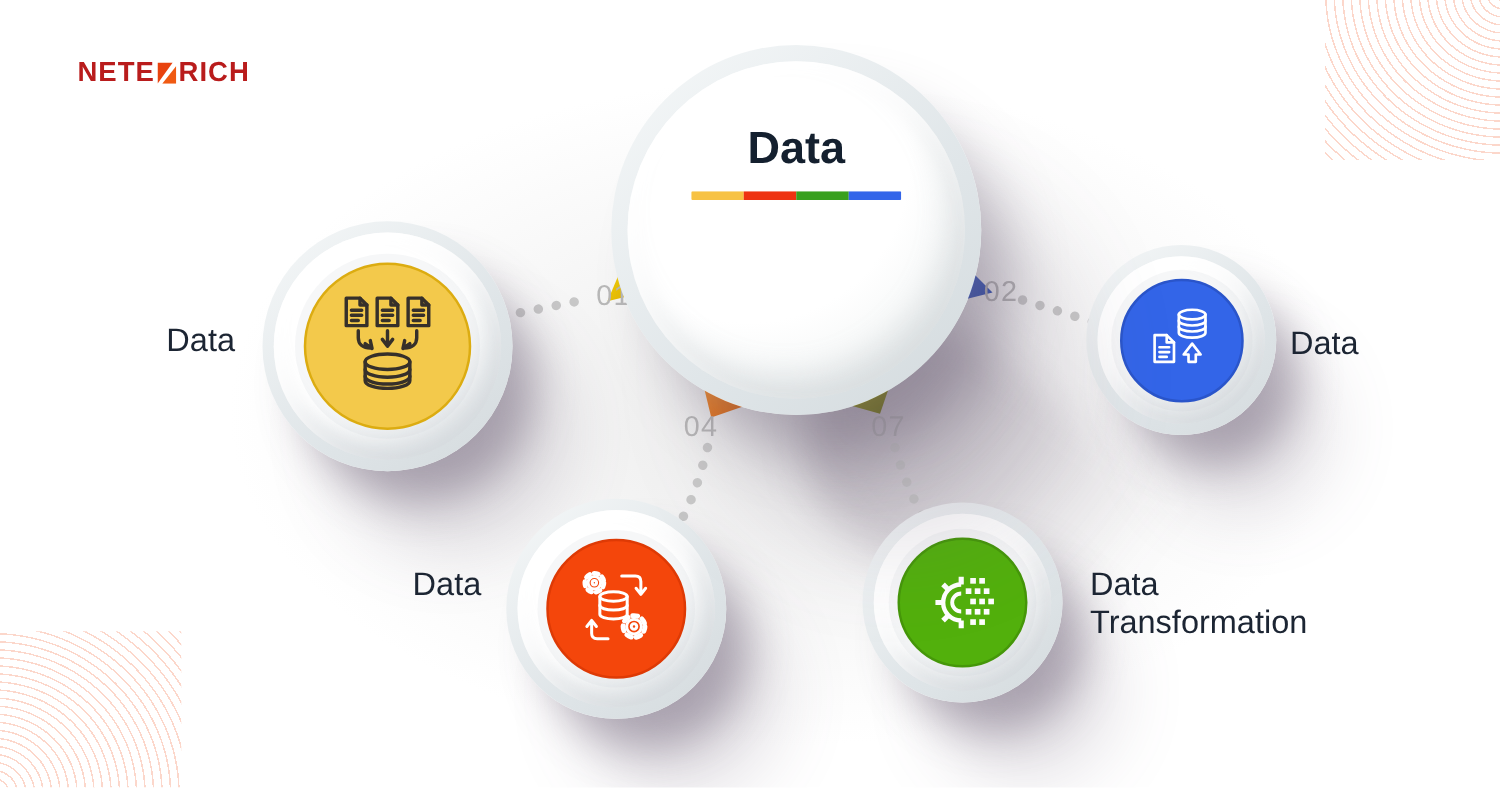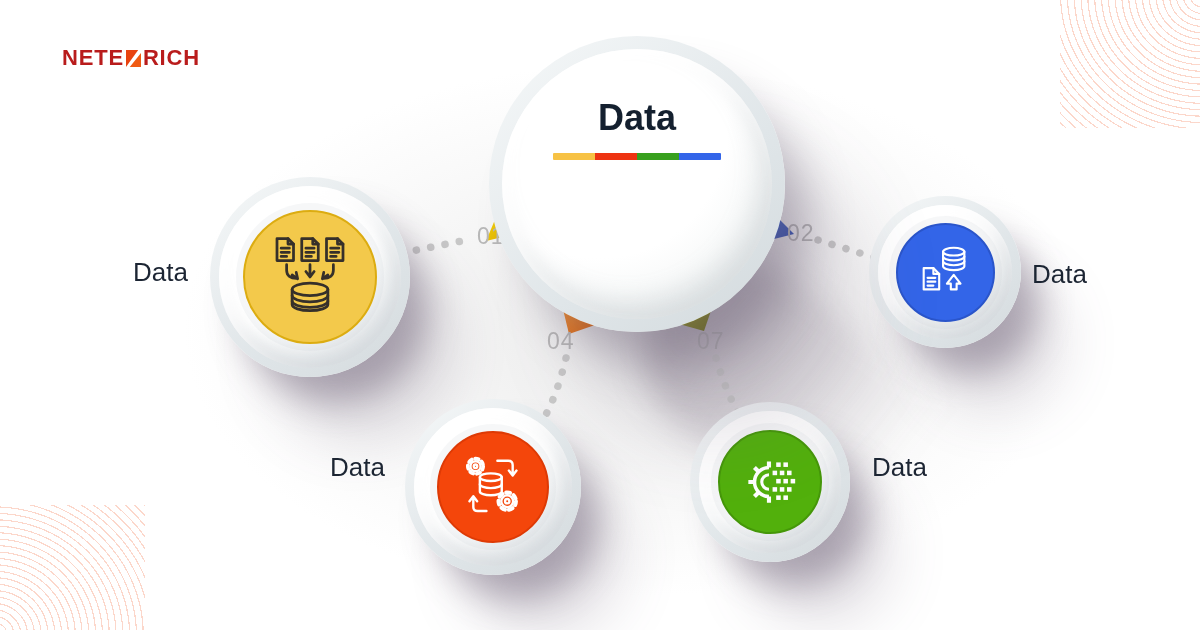--- a/index.html
+++ b/index.html
@@ -228,20 +228,21 @@
           <rect x="41.5" y="37" width="4.4" height="4.4"></rect>
           <rect x="48.5" y="37" width="4.4" height="4.4"></rect>
         <rect x="38" y="45" width="4.4" height="4.4"></rect>
           <rect x="45" y="45" width="4.4" height="4.4"></rect>
       </g>
     </svg>
   </div>
 </div>
 <div class="label label-transformation">
   <div>Data</div>
+  <div>Transformation</div>
 </div>
 
 <div class="sat" id="sat4">
   <div class="sat-white"></div>
   <div class="disc">
     <svg width="62" height="62" viewBox="0 0 64 64" fill="none" stroke="#FFFFFF" stroke-width="2.2" stroke-linecap="round" stroke-linejoin="round">
       <path d="M30 11 a11 4 0 0 1 22 0 v15 a11 4 0 0 1 -22 0 z"></path>
       <path d="M30 11 a11 4 0 0 0 22 0 M30 16 a11 4 0 0 0 22 0 M30 21 a11 4 0 0 0 22 0"></path>
       <path d="M10 28 h10 l6 6 v16 h-16 z"></path>
         <path d="M20 28 v6 h6"></path>

